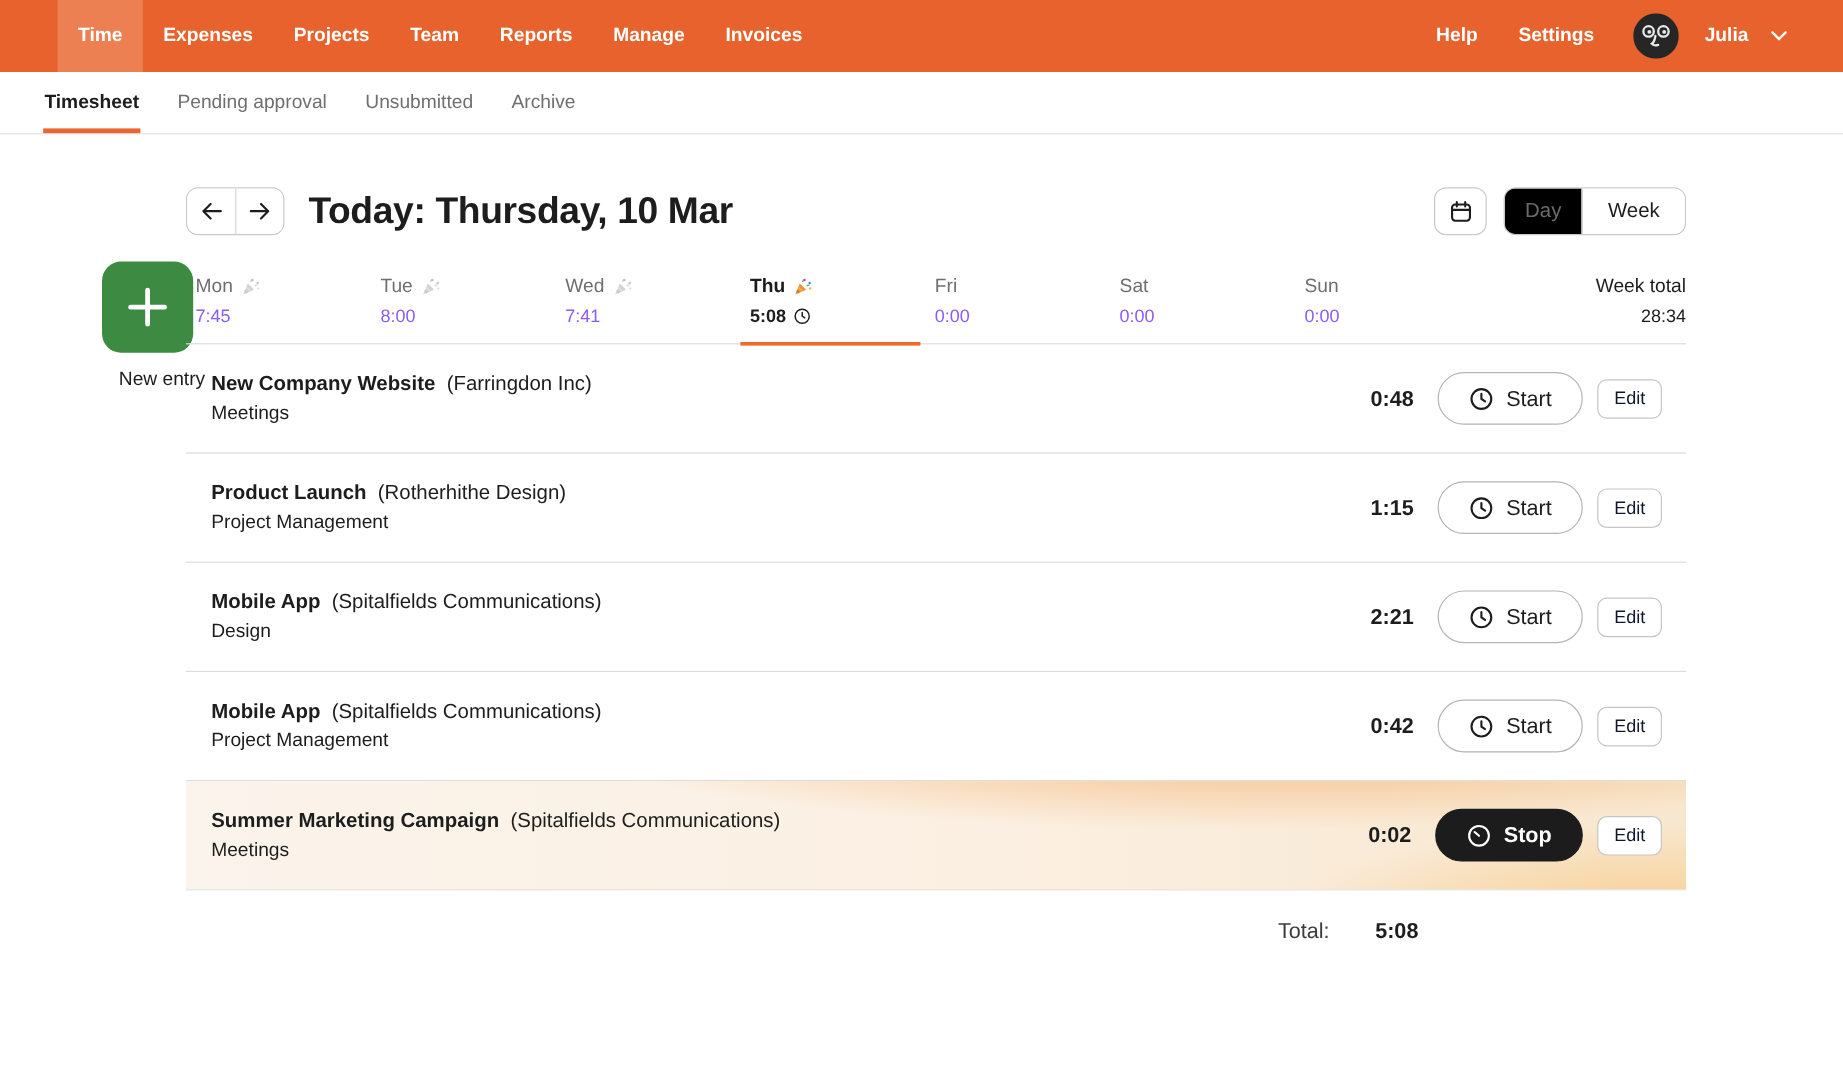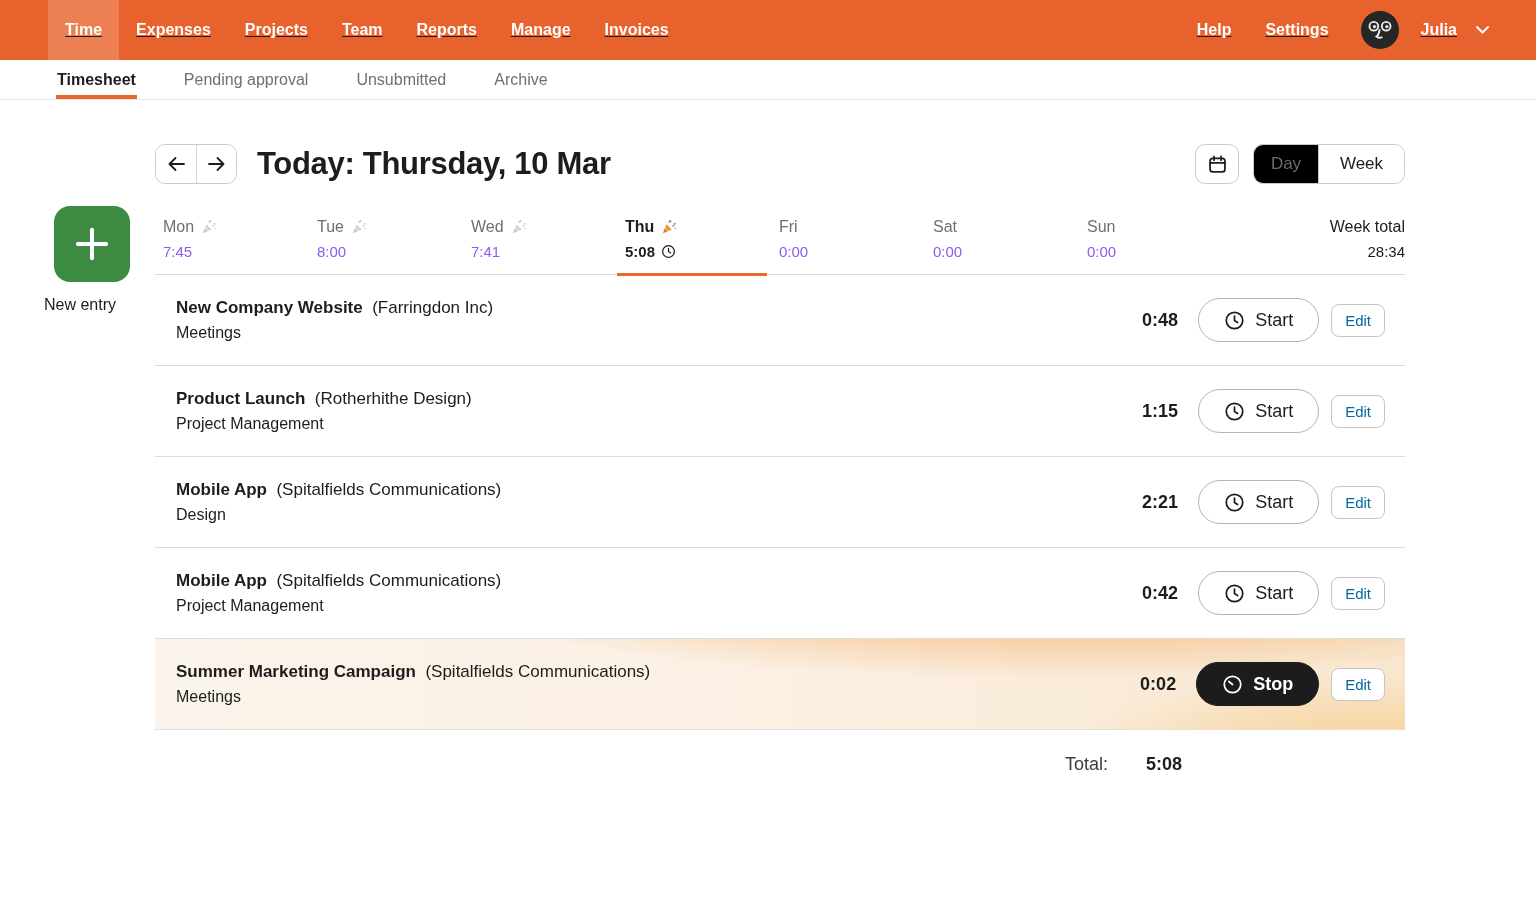--- a/index.html
+++ b/index.html
@@ -1,34 +1,34 @@
 <!DOCTYPE html>
 <html><head>
 <meta charset="utf-8">
 <style>
   * { margin:0; padding:0; box-sizing:border-box; }
   html,body { width:1536px; height:898px; background:#fff; overflow:hidden;
     font-family:"Liberation Sans", sans-serif; color:#1d1d1d; }
 
   
   .topnav { height:60px; background:#E8622D; display:flex; align-items:stretch;
-    padding:0 46px 0 48px;text-decoration:underline; }
+    padding:0 46px 0 48px; }
   .nav-items { display:flex; align-items:stretch; }
   .nav-item { display:flex; align-items:center; padding:0 17px; color:#fff;
     font-size:16px; font-weight:700; cursor:pointer; }
   .nav-item.active { background:#EC8052; }
   .topnav-right { margin-left:auto; display:flex; align-items:center; gap:10px;text-align:right; }
   .topnav-link { color:#fff; font-size:16px; font-weight:700; padding:0 12px; cursor:pointer; }
   .avatar { width:38px; height:38px; border-radius:50%; margin-left:10px; cursor:pointer; flex:0 0 auto; }
   .user-name { color:#fff; font-size:16px; font-weight:700; margin-left:12px; cursor:pointer; }
   .chev { margin-left:8px; cursor:pointer; display:flex; align-items:center; }
 
   
-  .subnav { height:40px; border-bottom:1px solid #e4e4e4; display:flex;
-    padding-left:56px; gap:46px; background:#fff; }
+  .subnav { height:52px; border-bottom:1px solid #e4e4e4; display:flex;
+    padding-left:36px; gap:30px; background:#fff; }
   .subtab { display:flex; align-items:center; font-size:16px; color:#6f6f6f;
     cursor:pointer; position:relative; padding:0 1px; }
   .subtab.active { color:#1d1d1d; font-weight:700; }
   .subtab.active::after { content:""; position:absolute; left:0; right:0; bottom:0;
     height:4px; background:#EA6630; }
 
   
   .main { position:relative; }
   .content { margin-left:155px; width:1250px; }
 
@@ -48,21 +48,21 @@
     background:#fff; display:flex; align-items:center; justify-content:center; cursor:pointer; }
   .seg { display:flex; height:40px; border:1px solid #c9c9c9; border-radius:10px;
     overflow:hidden; }
   .seg .opt { display:flex; align-items:center; justify-content:center;
     font-size:17px; cursor:pointer; }
   .seg .opt.day { width:64px; background:#000000; color:#6b6b6b; }
   .seg .opt.week { width:86px; background:#fff; color:#1d1d1d; font-weight:500;
     border-left:1px solid #c9c9c9; }
 
   
-  .new-entry-wrap { position:absolute; left:44px; top:64px; width:96px; text-align:left; }
+  .new-entry-wrap { position:absolute; left:75px; top:64px; width:96px; text-align:right; }
   .new-entry-btn { width:76px; height:76px; border:none; border-radius:16px;
     background:#3D8B43; cursor:pointer; display:flex; align-items:center;
     justify-content:center; margin:0 auto; }
   .new-entry-label { margin-top:14px; font-size:16px; color:#1d1d1d; }
 
   
   .week-strip { margin-top:32px; display:flex; border-bottom:1px solid #dcdcdc;
     padding-bottom:14px; position:relative; }
   .day-col { width:154px; position:relative; cursor:pointer; }
   .day-col:first-child { margin-left:8px; }
@@ -90,21 +90,21 @@
   .entry-task { font-size:16px; margin-top:9px; }
   .entry-controls { margin-left:auto; display:flex; align-items:center; }
   .entry-time { font-size:18px; font-weight:700; margin-right:20px; min-width:44px;
     text-align:right; }
   .btn-timer { height:44px; border-radius:22px; border:1px solid #b5b5b5; background:#fff;
     display:flex; align-items:center; gap:10px; padding:0 25px; font-size:18px;
     font-weight:500; cursor:pointer; font-family:inherit; color:#1d1d1d; }
   .btn-timer.stop { background:#1c1c1c; border-color:#1c1c1c; color:#fff; font-weight:700; }
   .btn-edit { height:33px; margin-left:12px; border-radius:8px; border:1px solid #c6c6c6;
     background:#fff; padding:0 13px; font-size:15px; cursor:pointer; font-family:inherit;
-    color:#0369a1; }
+    color:#0f172a; }
   .entry-row.running { border-bottom:1px solid #e6e0d6; padding-left:21px;
     background:
       radial-gradient(90% 190% at 71% -60%, rgba(242,160,80,0.85) 0%, rgba(242,160,80,0) 55%),
       radial-gradient(45% 160% at 99% 135%, rgba(246,200,130,0.9) 0%, rgba(246,200,130,0) 60%),
       linear-gradient(90deg, #fbf4ec 0%, #fbefe1 55%, #f8e7cf 100%); gap: 22px; }
 
   
   .total-row { margin-top:24px; display:flex; justify-content:flex-end;
     padding-right:223px; align-items:baseline; }
   .total-label { font-size:18px; color:#3c3c3c; margin-right:38px; }

